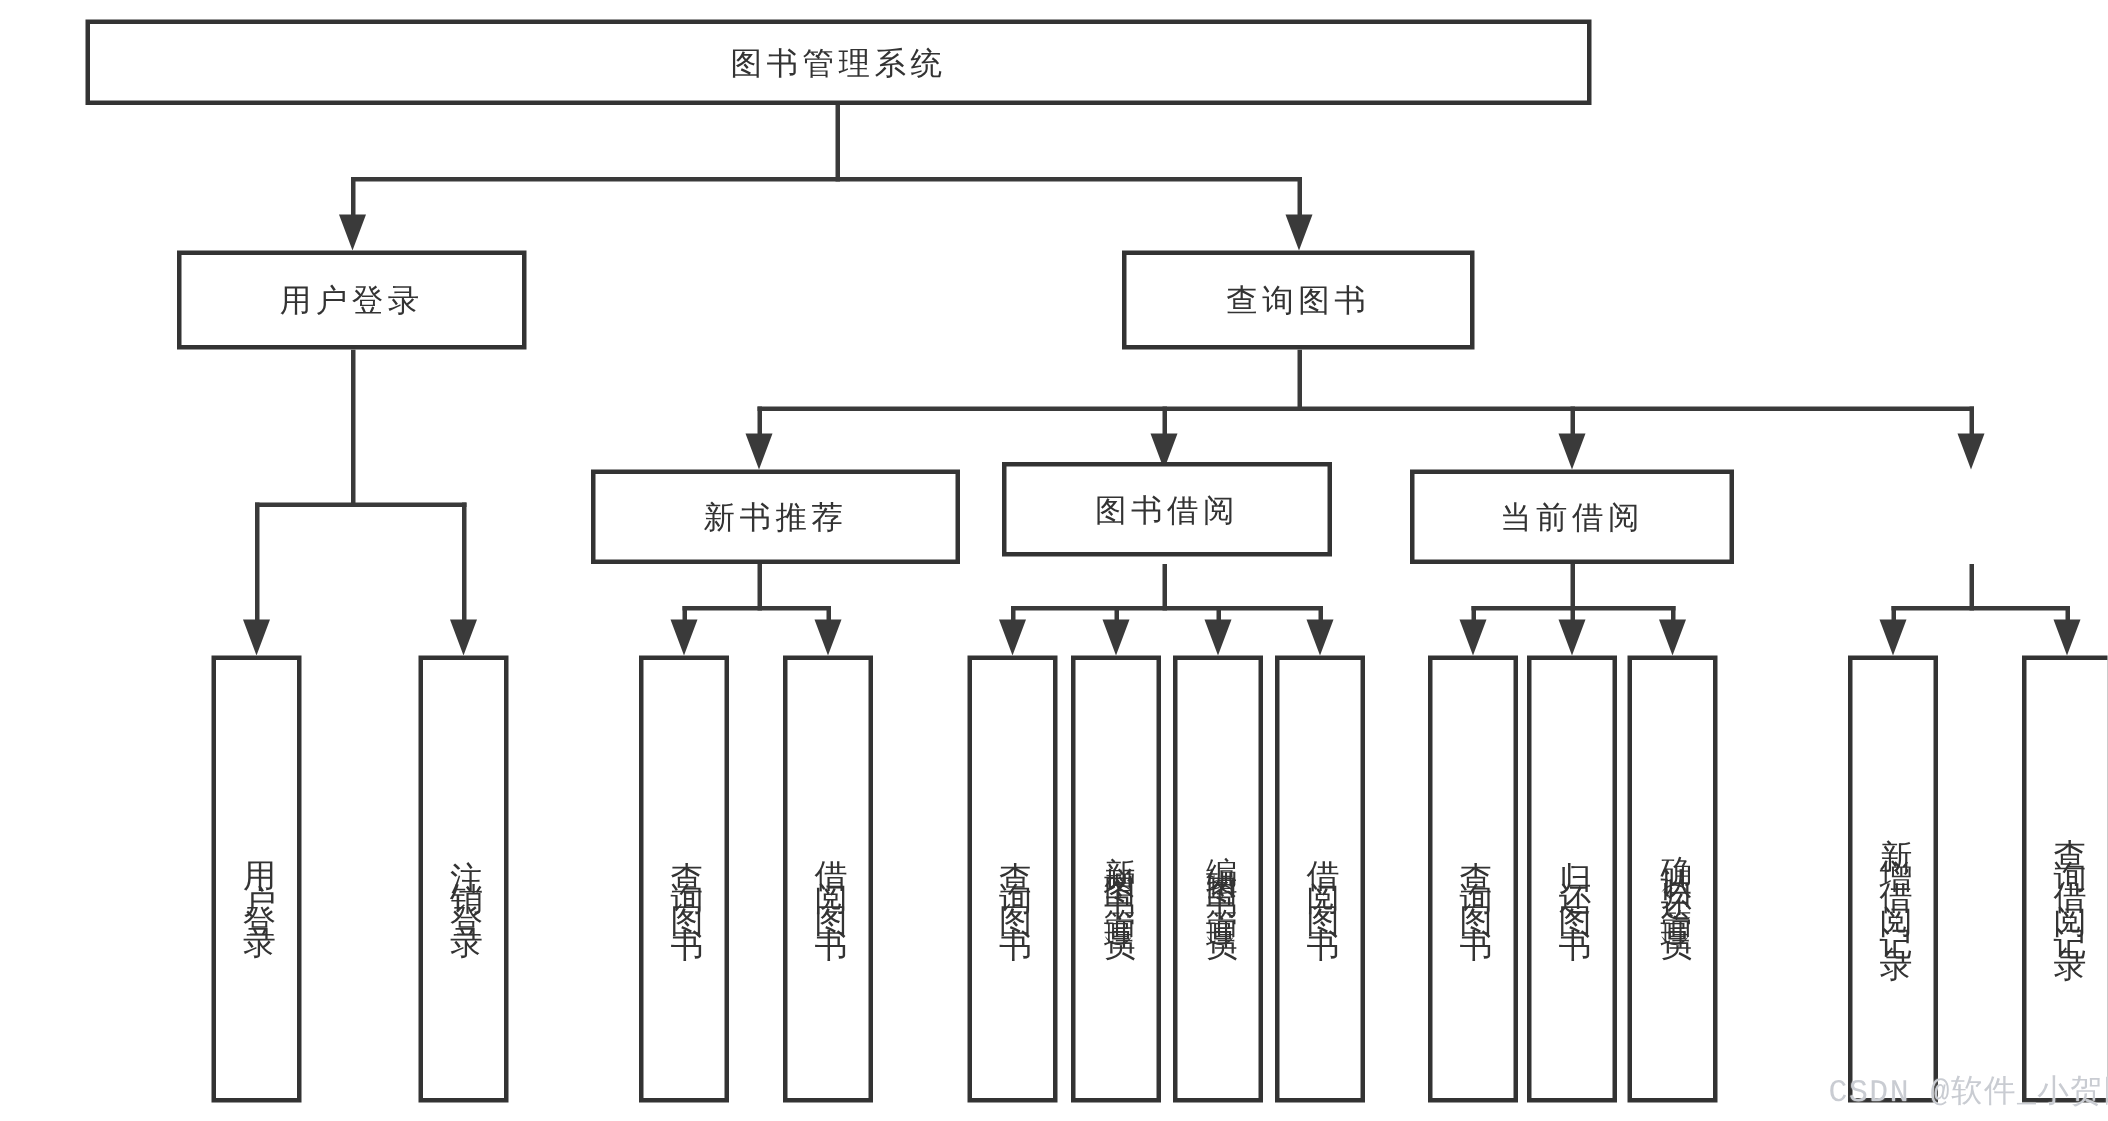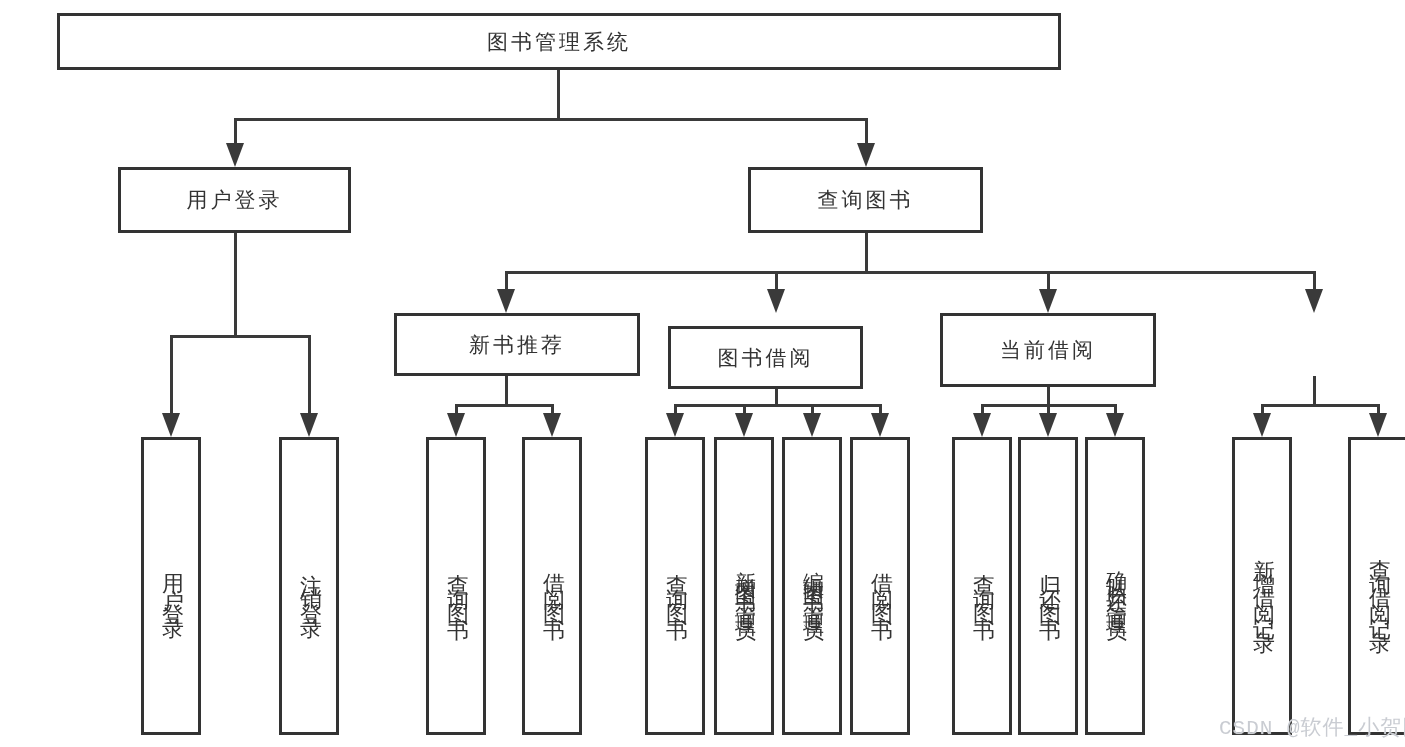--- a/index.html
+++ b/index.html
@@ -90,24 +90,24 @@
   <div class="hbox" style="left:82px; top:167px; width:233px; height:66px;">
     <span>用户登录</span>
   </div>
   <div class="hbox" style="left:712px; top:167px; width:235px; height:66px;">
     <span>查询图书</span>
   </div>
 
   <div class="hbox" style="left:358px; top:313px; width:246px; height:63px;">
     <span>新书推荐</span>
   </div>
-  <div class="hbox" style="left:632px; top:326px; width:195px; height:63px;">
+  <div class="hbox" style="left:632px; top:308px; width:220px; height:63px;">
     <span>图书借阅</span>
   </div>
-  <div class="hbox" style="left:904px; top:313px; width:216px; height:74px;">
+  <div class="hbox" style="left:904px; top:313px; width:216px; height:63px;">
     <span>当前借阅</span>
   </div>
 
   <div class="leafbox" style="left:105px;">
     <span class="vtext">用户登录</span>
   </div>
   <div class="leafbox" style="left:243px;">
     <span class="vtext">注销登录</span>
   </div>
 

